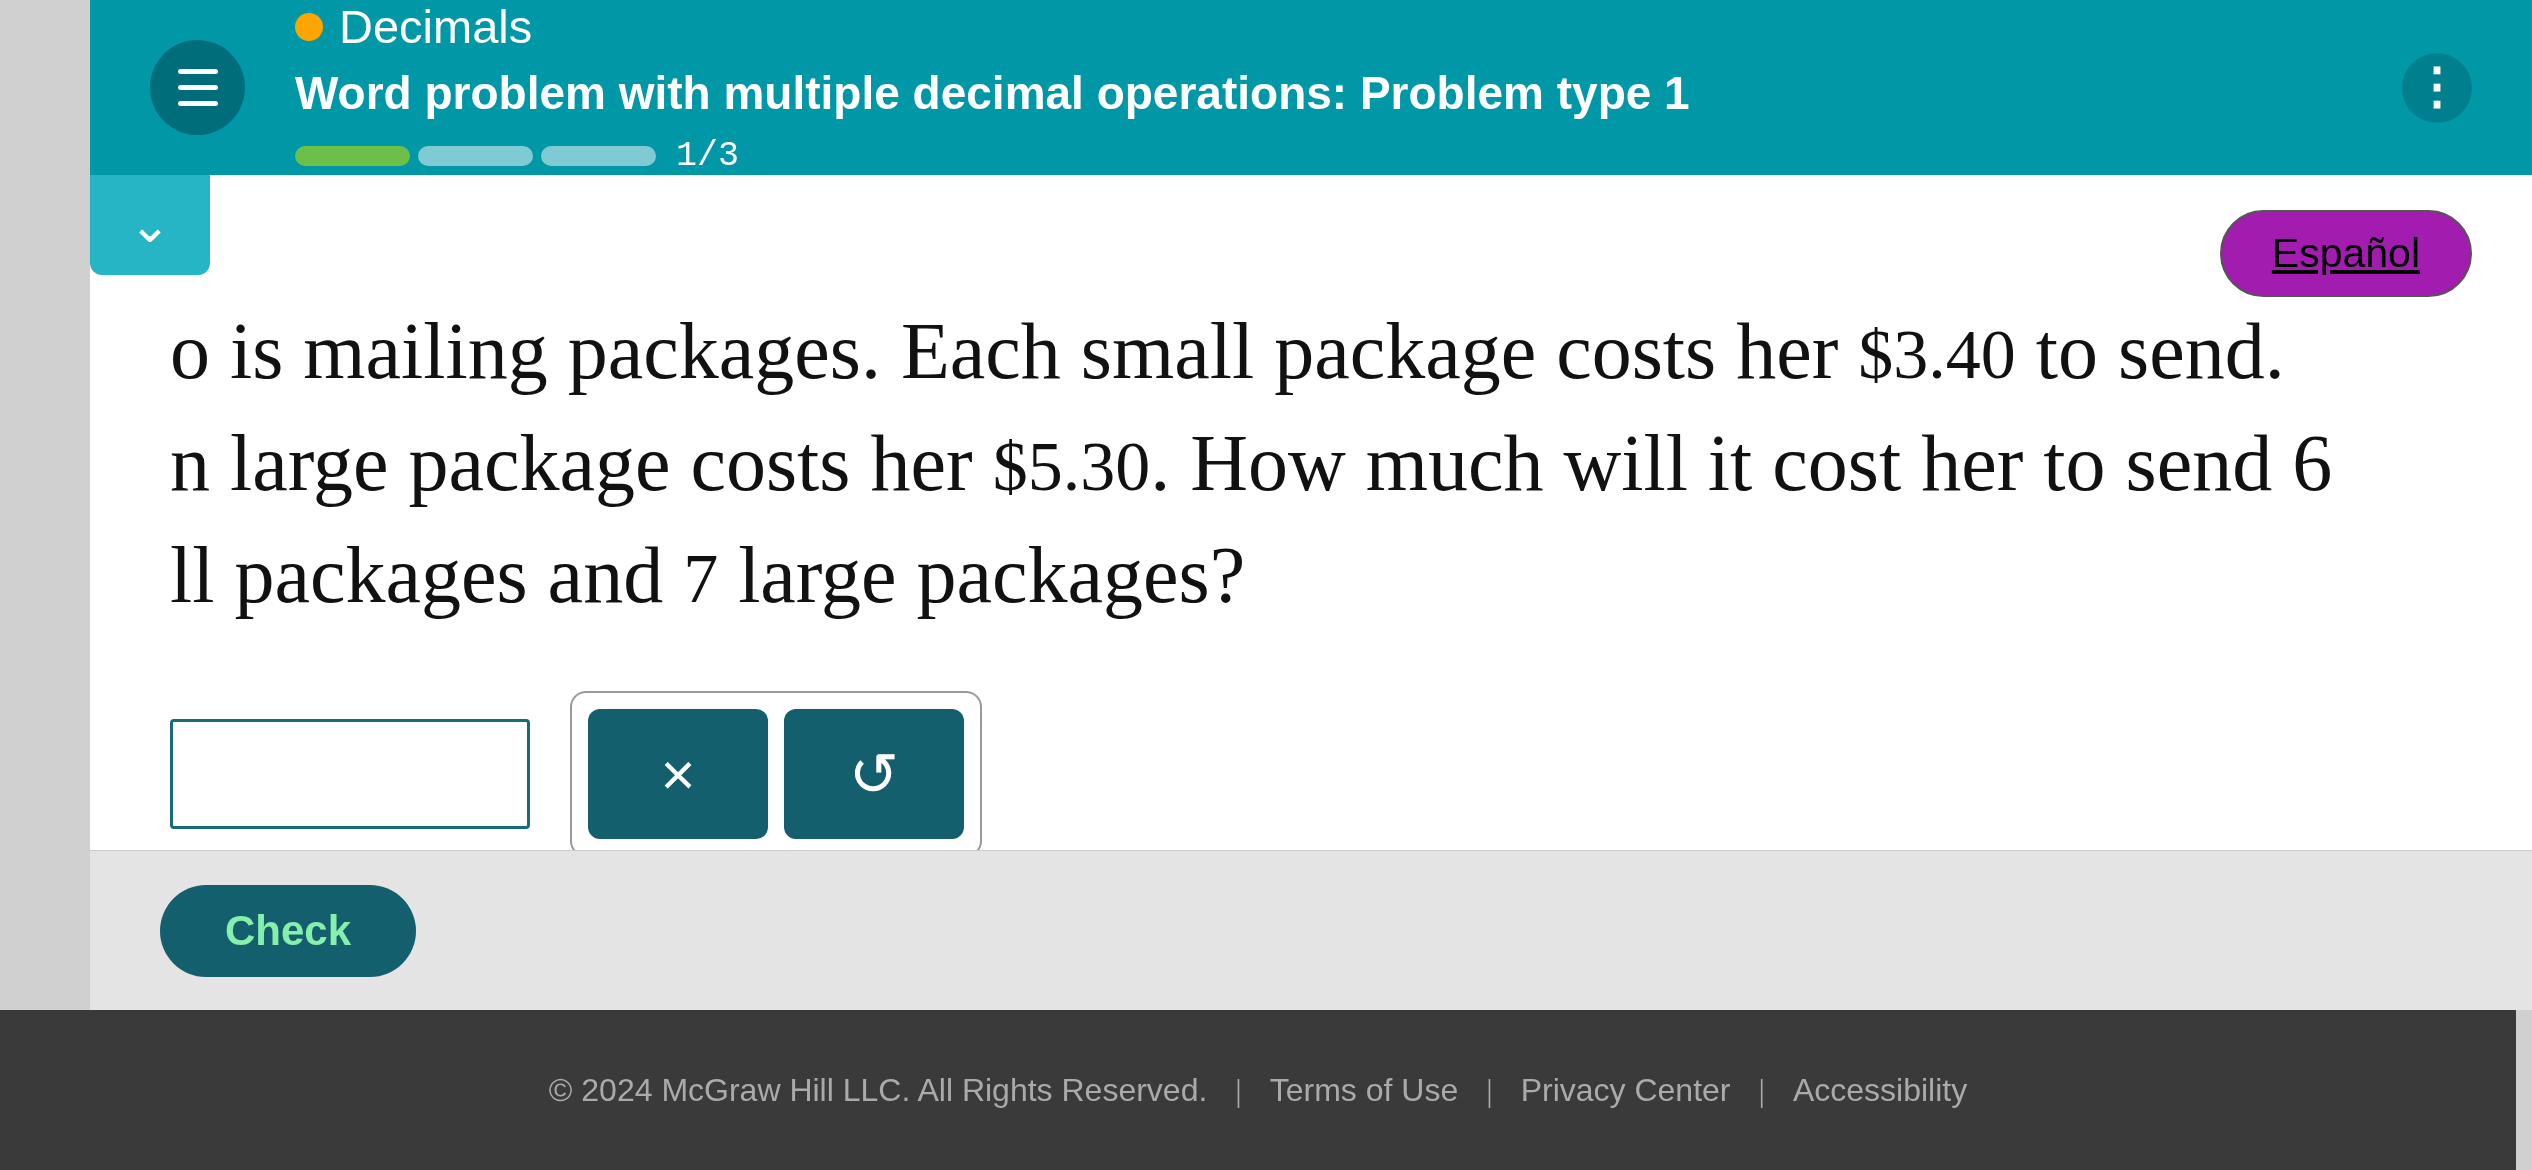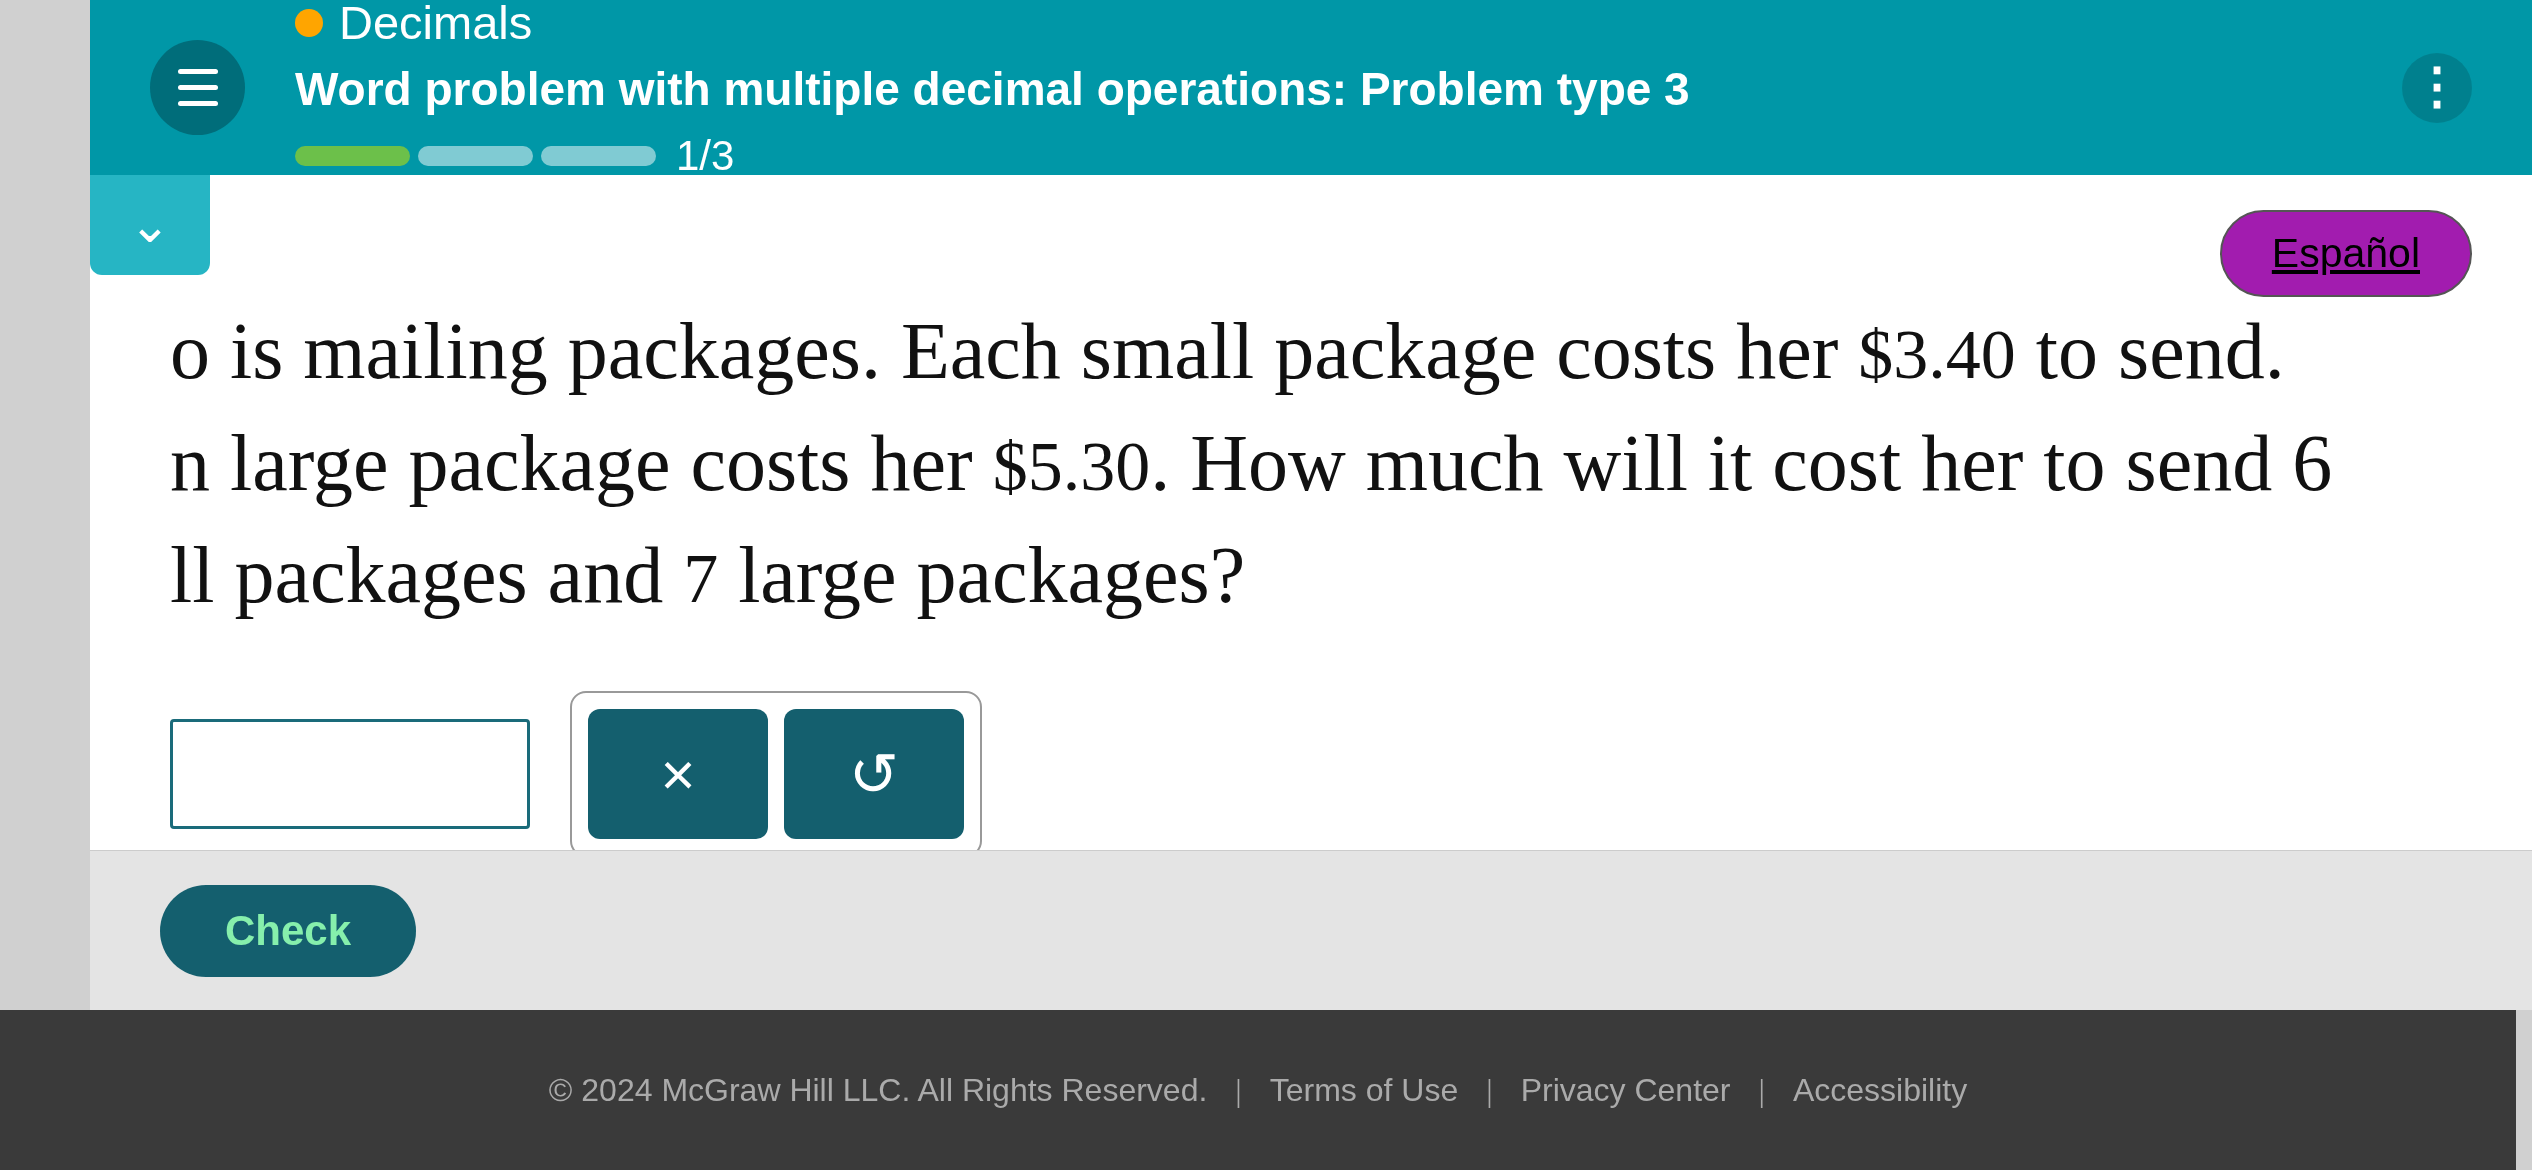--- a/index.html
+++ b/index.html
@@ -114,22 +114,22 @@
     .progress-seg.filled {
       background-color: #6cc04a;
     }
 
     .progress-seg.empty {
       background-color: rgba(255,255,255,0.5);
     }
 
     .progress-count {
       color: white;
-      font-size: 42px;
-      font-family: Liberation Sans, sans-serif;
+      font-size: 35px;
+      font-family: Liberation Mono, monospace;
     }
 
     .more-button {
       width: 70px;
       height: 70px;
       border-radius: 50%;
       background-color: rgba(0,0,0,0.15);
       display: flex;
       align-items: center;
       justify-content: center;
@@ -349,21 +349,21 @@
       <div class="menu-line"></div>
       <div class="menu-line"></div>
       <div class="menu-line"></div>
     </div>
 
     <div class="header-content">
       <div class="header-topic">
         <div class="topic-dot"></div>
         <span class="topic-name">Decimals</span>
       </div>
-      <div class="problem-title">Word problem with multiple decimal operations: Problem type 3</div>
+      <div class="problem-title">Word problem with multiple decimal operations: Problem type 1</div>
       <div class="progress-row">
         <div class="progress-segments">
           <div class="progress-seg filled"></div>
           <div class="progress-seg empty"></div>
           <div class="progress-seg empty"></div>
         </div>
         <span class="progress-count">1/3</span>
       </div>
     </div>
 

